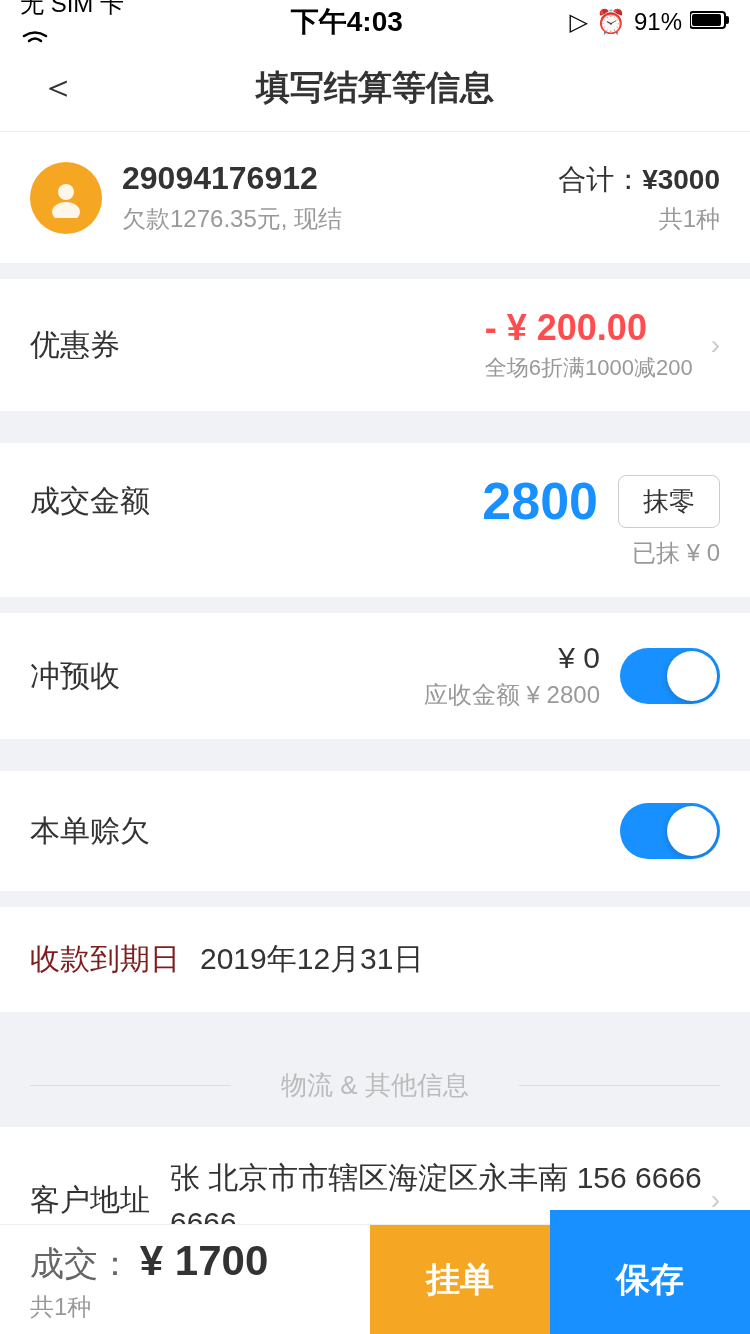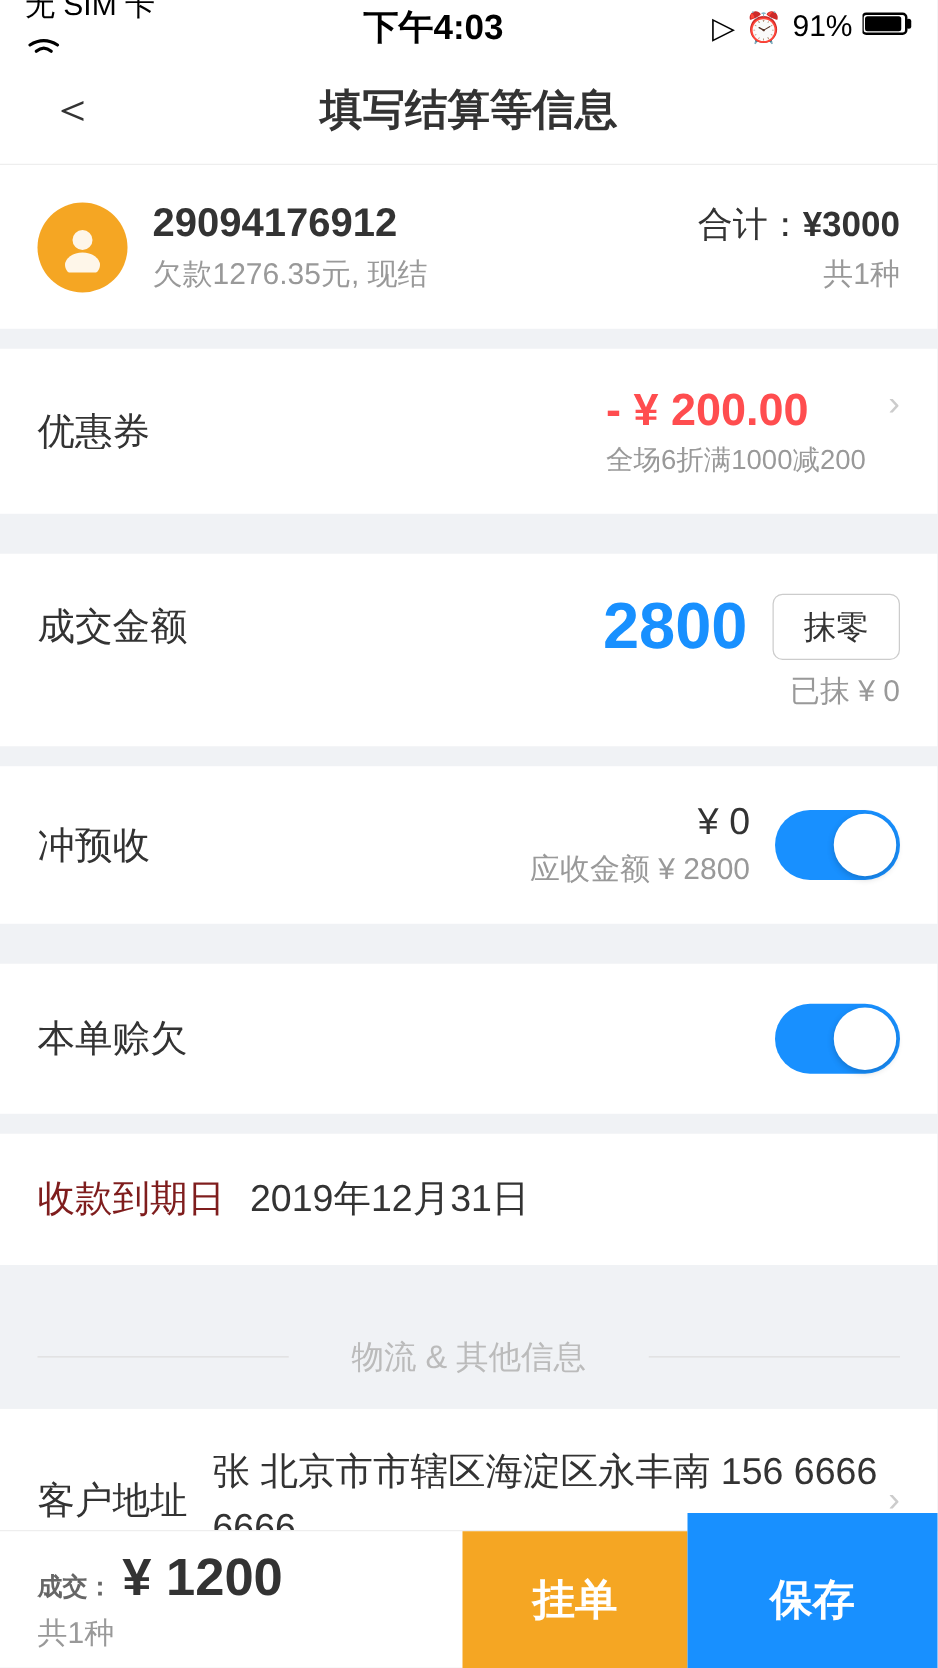--- a/index.html
+++ b/index.html
@@ -109,20 +109,21 @@
       align-items: center;
       justify-content: space-between;
       margin-bottom: 16px;
     }
     .coupon-label {
       font-size: 30px;
       color: #333;
     }
     .coupon-right {
       display: flex;
+      align-items: center;
       gap: 10px;
     }
     .coupon-amount {
       font-size: 36px;
       color: #ff4d4f;
       font-weight: 600;
     }
     .coupon-desc {
       font-size: 22px;
       color: #999;
@@ -331,23 +332,22 @@
       background: #fff;
       display: flex;
       align-items: center;
       border-top: 1px solid #eee;
     }
     .bottom-summary {
       flex: 1;
       padding: 0 30px;
     }
     .bottom-deal {
-      font-size: 20px;
+      font-size: 34px;
       color: #666;
-      font-weight: bold;
     }
     .bottom-amount {
       font-size: 42px;
       font-weight: 700;
       color: #333;
     }
     .bottom-count {
       font-size: 24px;
       color: #999;
       margin-top: 4px;
@@ -514,19 +514,19 @@
   </div>
 
   <div class="gray-block"></div>
 
 </div>
 
 <div class="bottom-bar">
   <div class="bottom-summary">
     <div>
       <span class="bottom-deal">成交：</span>
-      <span class="bottom-amount">¥ 1200</span>
+      <span class="bottom-amount">¥ 1700</span>
     </div>
     <div class="bottom-count">共1种</div>
   </div>
   <div class="btn-hold">挂单</div>
   <div class="btn-save">保存</div>
 </div>
 
 </body></html>

